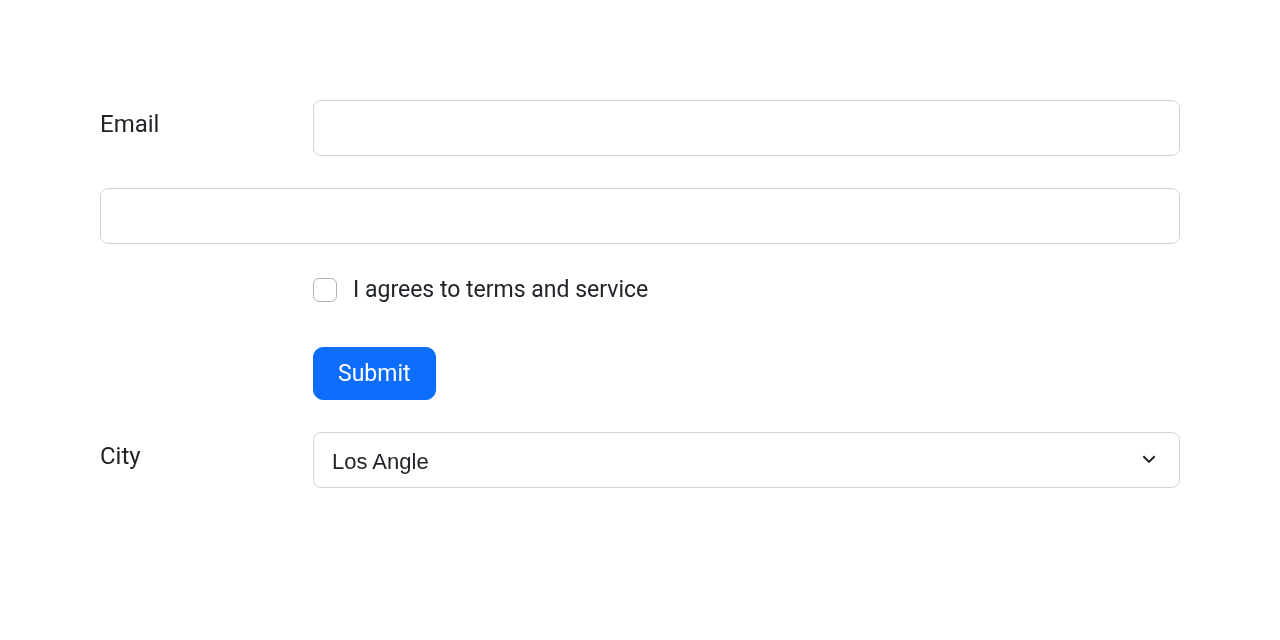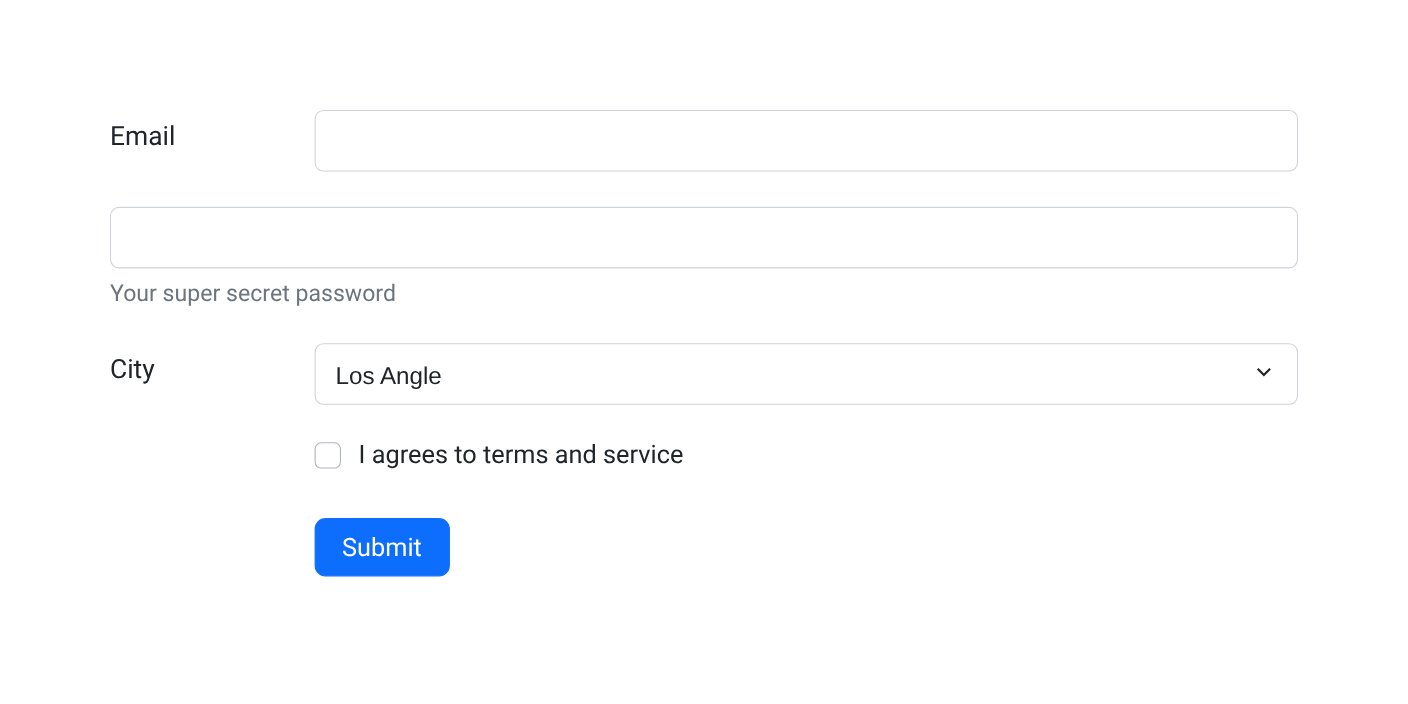--- a/index.html
+++ b/index.html
@@ -11,20 +11,21 @@
       font-family: -apple-system, BlinkMacSystemFont, "Segoe UI", Roboto, "Helvetica Neue", Arial, sans-serif;
       font-size: 22px;
       color: #212529;
       background: #fff;
       padding: 100px 100px 0 100px;
     }
     .form-row {
       display: flex;
       margin-bottom: 32px;
       align-items: flex-start;
+      gap: 27px;
     }
     .label-col {
       width: 186px;
       flex-shrink: 0;
       padding-top: 10px;
     }
     .input-col {
       flex: 1;
     }
     .form-label {
@@ -120,21 +121,31 @@
       <label class="form-label">Email</label>
     </div>
     <div class="input-col">
       <input type="email" class="form-control" value="" style="">
     </div>
   </div>
 
   <div class="form-row">
     <div class="input-col">
       <input type="password" class="form-control" value="" style="">
-      <div class="help-text">Your super secret password</div>
+    </div>
+  </div>
+
+  <div class="form-row">
+    <div class="label-col"></div>
+    <div class="input-col">
+      <div class="checkbox-row">
+        <input type="checkbox" class="form-check-input" style="">
+        <label class="form-check-label">I agrees to terms and service</label>
+      </div>
+      <button type="submit" class="btn-primary">Submit</button>
     </div>
   </div>
 
   <div class="form-row">
     <div class="label-col">
       <label class="form-label">City</label>
     </div>
     <div class="input-col">
       <div class="select-wrap">
         <select class="form-select">
@@ -142,24 +153,13 @@
         </select>
         <span class="select-chevron">
           <svg width="18" height="18" viewBox="0 0 16 16" fill="none" stroke="#212529" stroke-width="1.8">
             <polyline points="3,6 8,11 13,6"></polyline>
           </svg>
         </span>
       </div>
     </div>
   </div>
 
-  <div class="form-row">
-    <div class="label-col"></div>
-    <div class="input-col">
-      <div class="checkbox-row">
-        <input type="checkbox" class="form-check-input" style="">
-        <label class="form-check-label">I agrees to terms and service</label>
-      </div>
-      <button type="submit" class="btn-primary">Submit</button>
-    </div>
-  </div>
-
 </form>
 
 </body></html>

